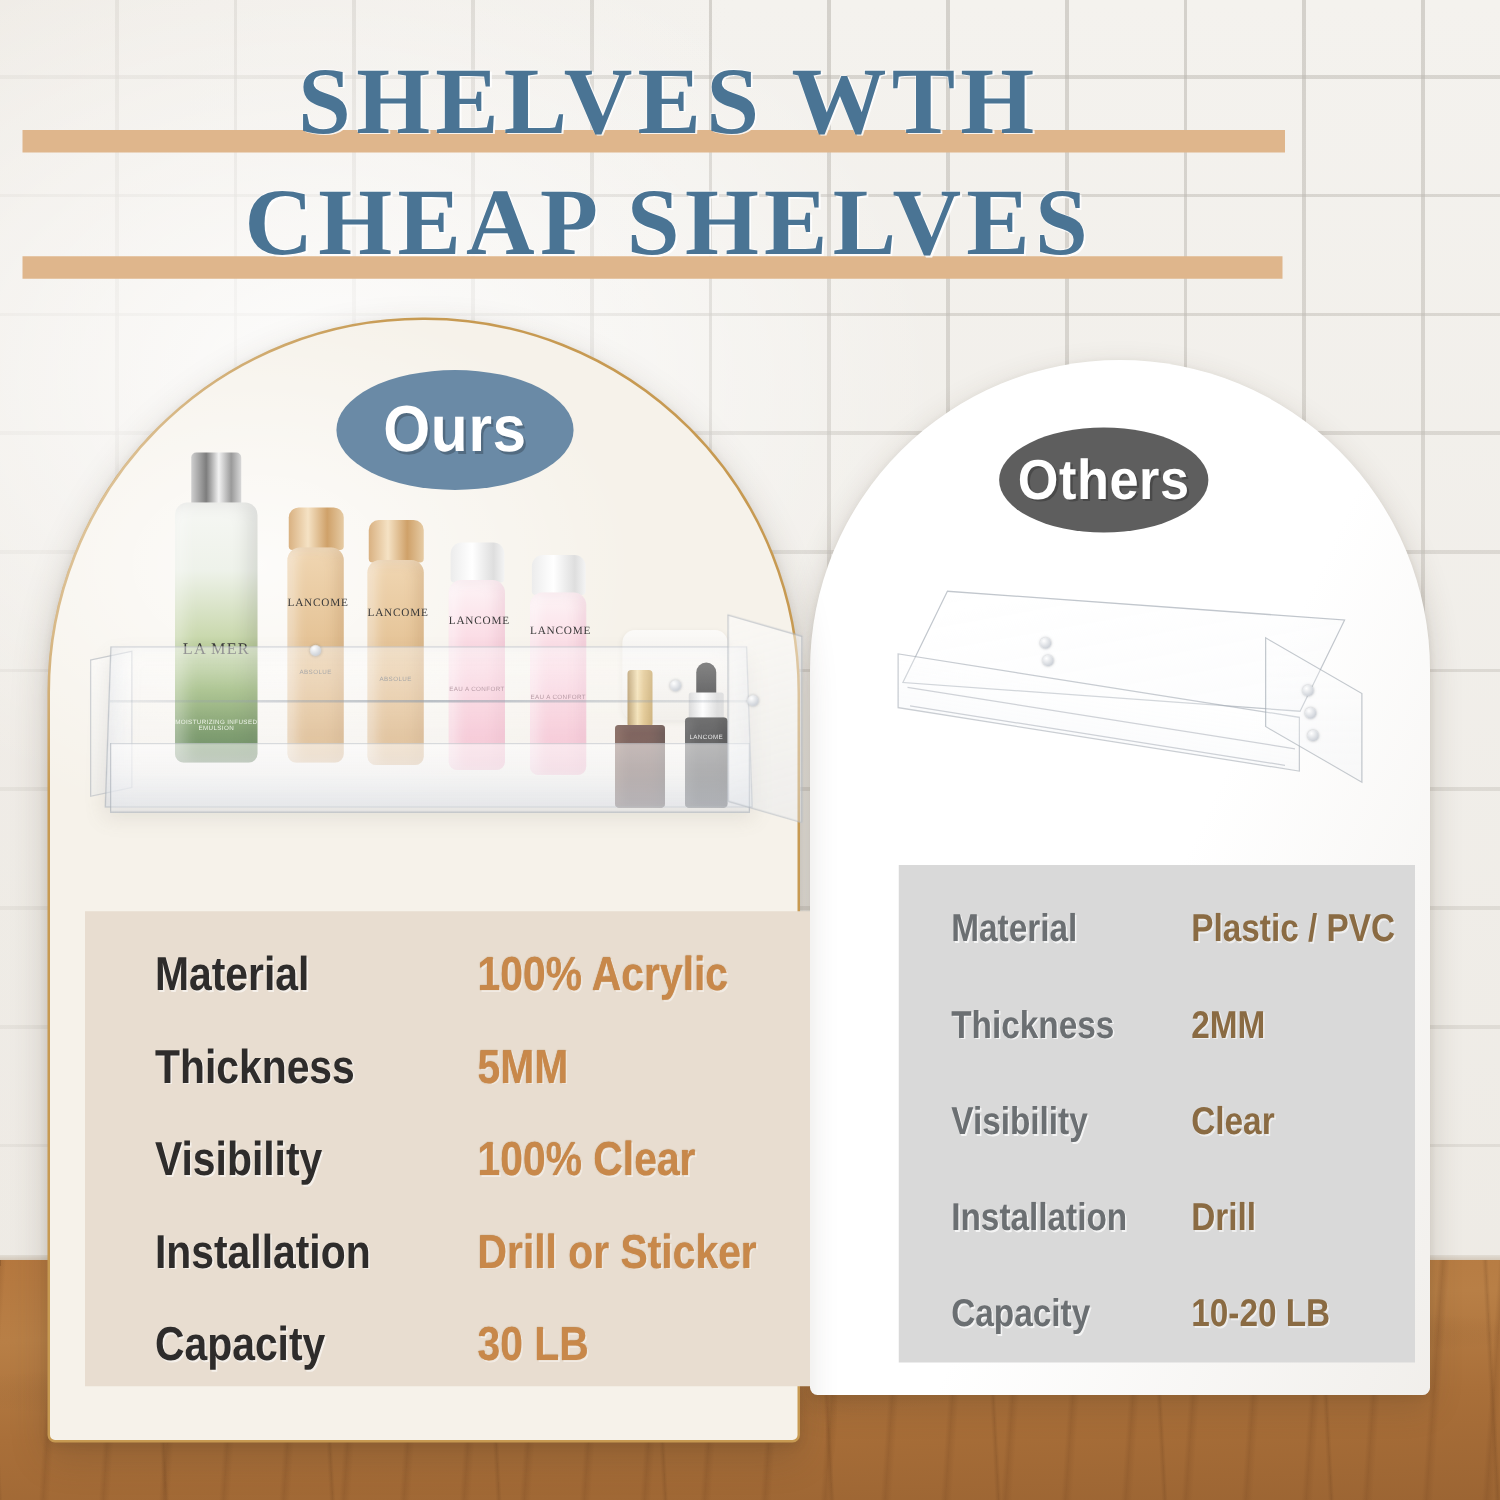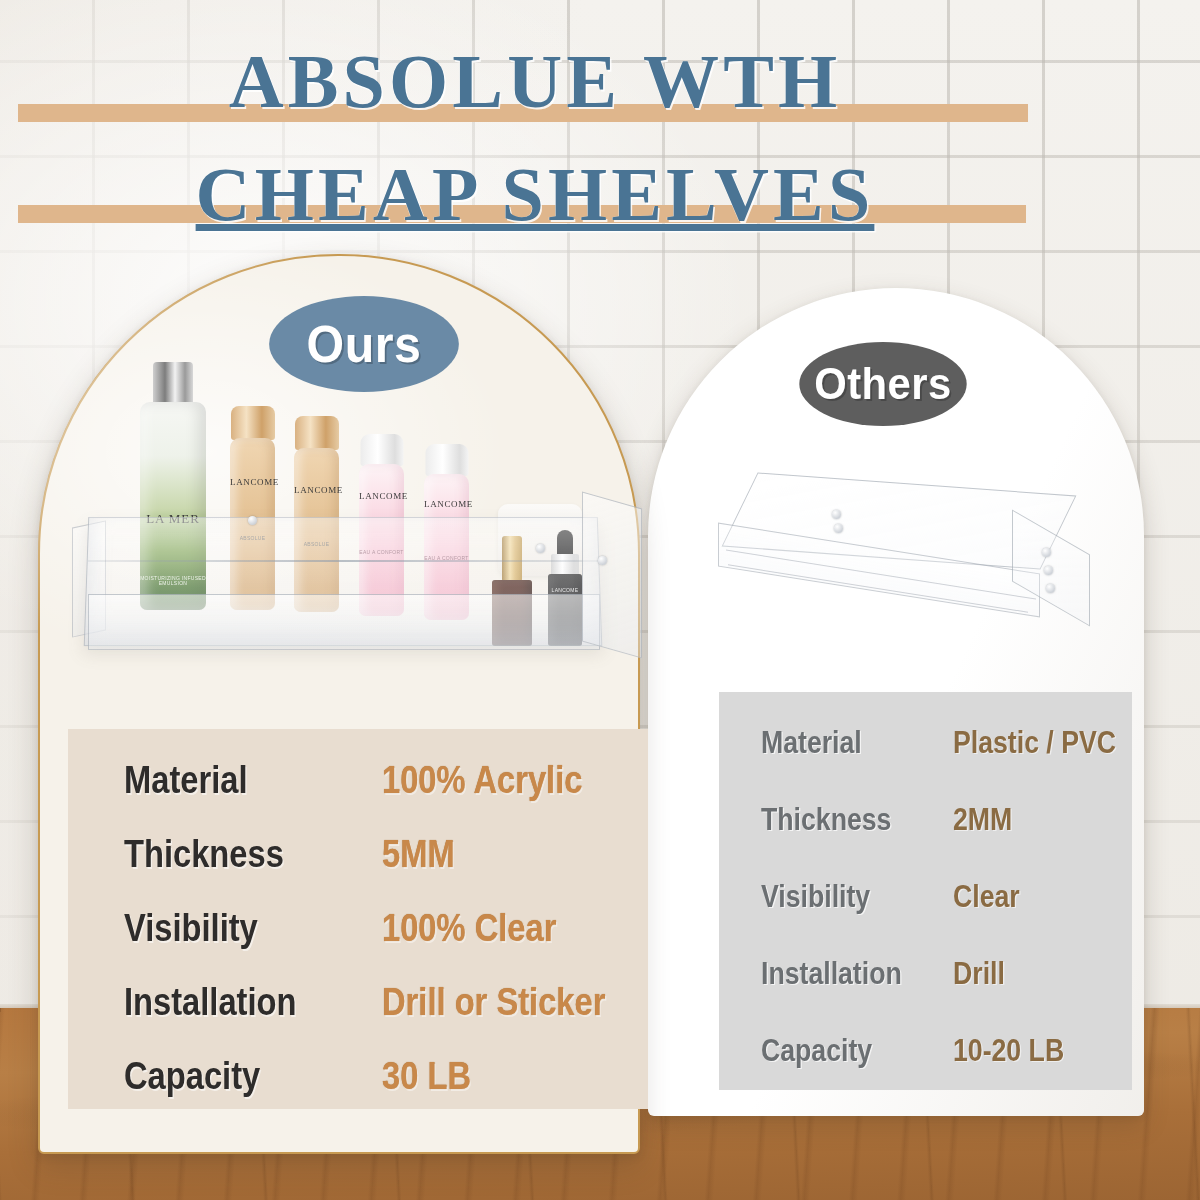--- a/index.html
+++ b/index.html
@@ -71,21 +71,21 @@
     text-align:center;
     font-family:"Liberation Serif", serif;
     font-weight:700;
     color:#4a7494;
     letter-spacing:.055em;
     text-shadow: 1.5px 1.5px 0 rgba(255,255,255,.85), -0.5px -0.5px 0 rgba(255,255,255,.6);
     white-space:nowrap;
     line-height:1;
   }
   #title1 { top:43px;  font-size:76px; }
-  #title2 { top:156px; font-size:76px;text-decoration:underline; }
+  #title2 { top:140px; font-size:76px; }
 
   
   .arch {
     position:absolute;
   }
   
   #arch-others {
     left:648px; top:288px; width:496px; height:828px;
     background:#ffffff;
     border-radius:248px 248px 6px 6px;
@@ -267,21 +267,21 @@
 <div id="stage">
 
   <div class="wall"></div>
   <div class="wall-shade"></div>
   <div class="floor-edge"></div>
   <div class="floor"></div>
   <div class="floor-grain"></div>
 
   <div class="title-bar" id="bar1"></div>
   <div class="title-bar" id="bar2"></div>
-  <div class="title-line" id="title1">ABSOLUE WTH</div>
+  <div class="title-line" id="title1">SHELVES WTH</div>
   <div class="title-line" id="title2">CHEAP SHELVES</div>
 
   <div class="arch" id="arch-others"></div>
 
   <div class="badge" id="badge-others">
     <span>Others</span>
   </div>
 
   <div id="photo-others">
     <div class="o-tray-top"></div>

